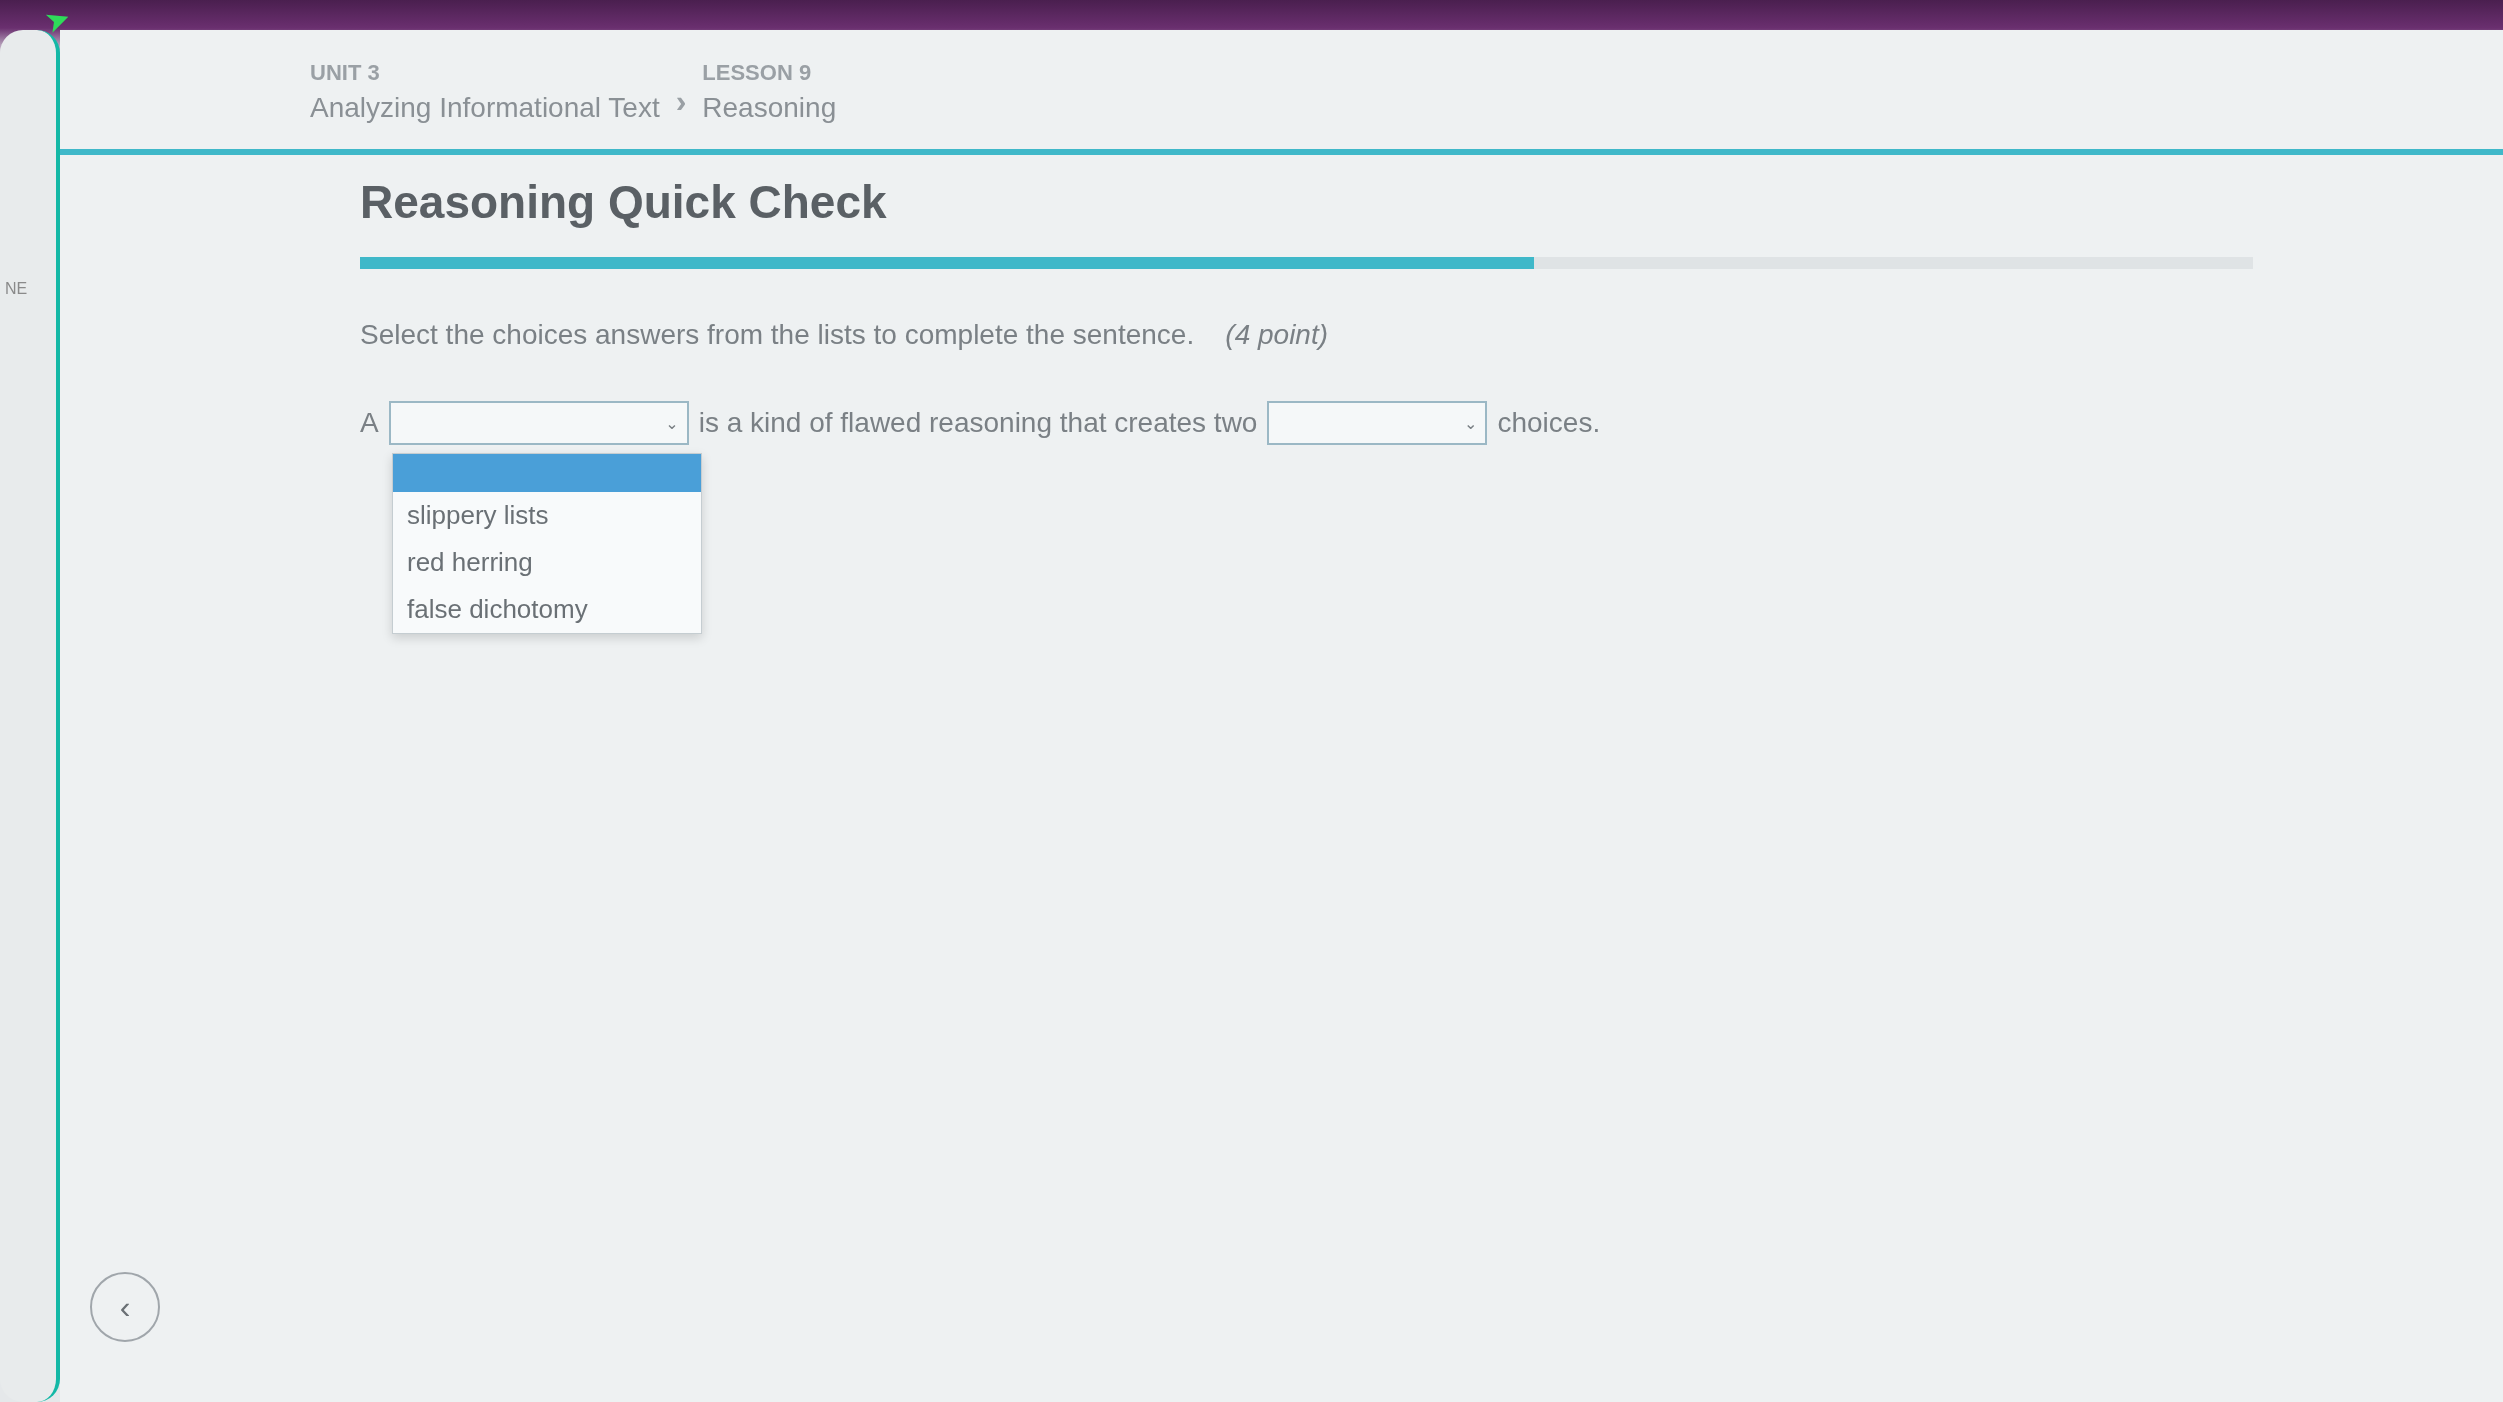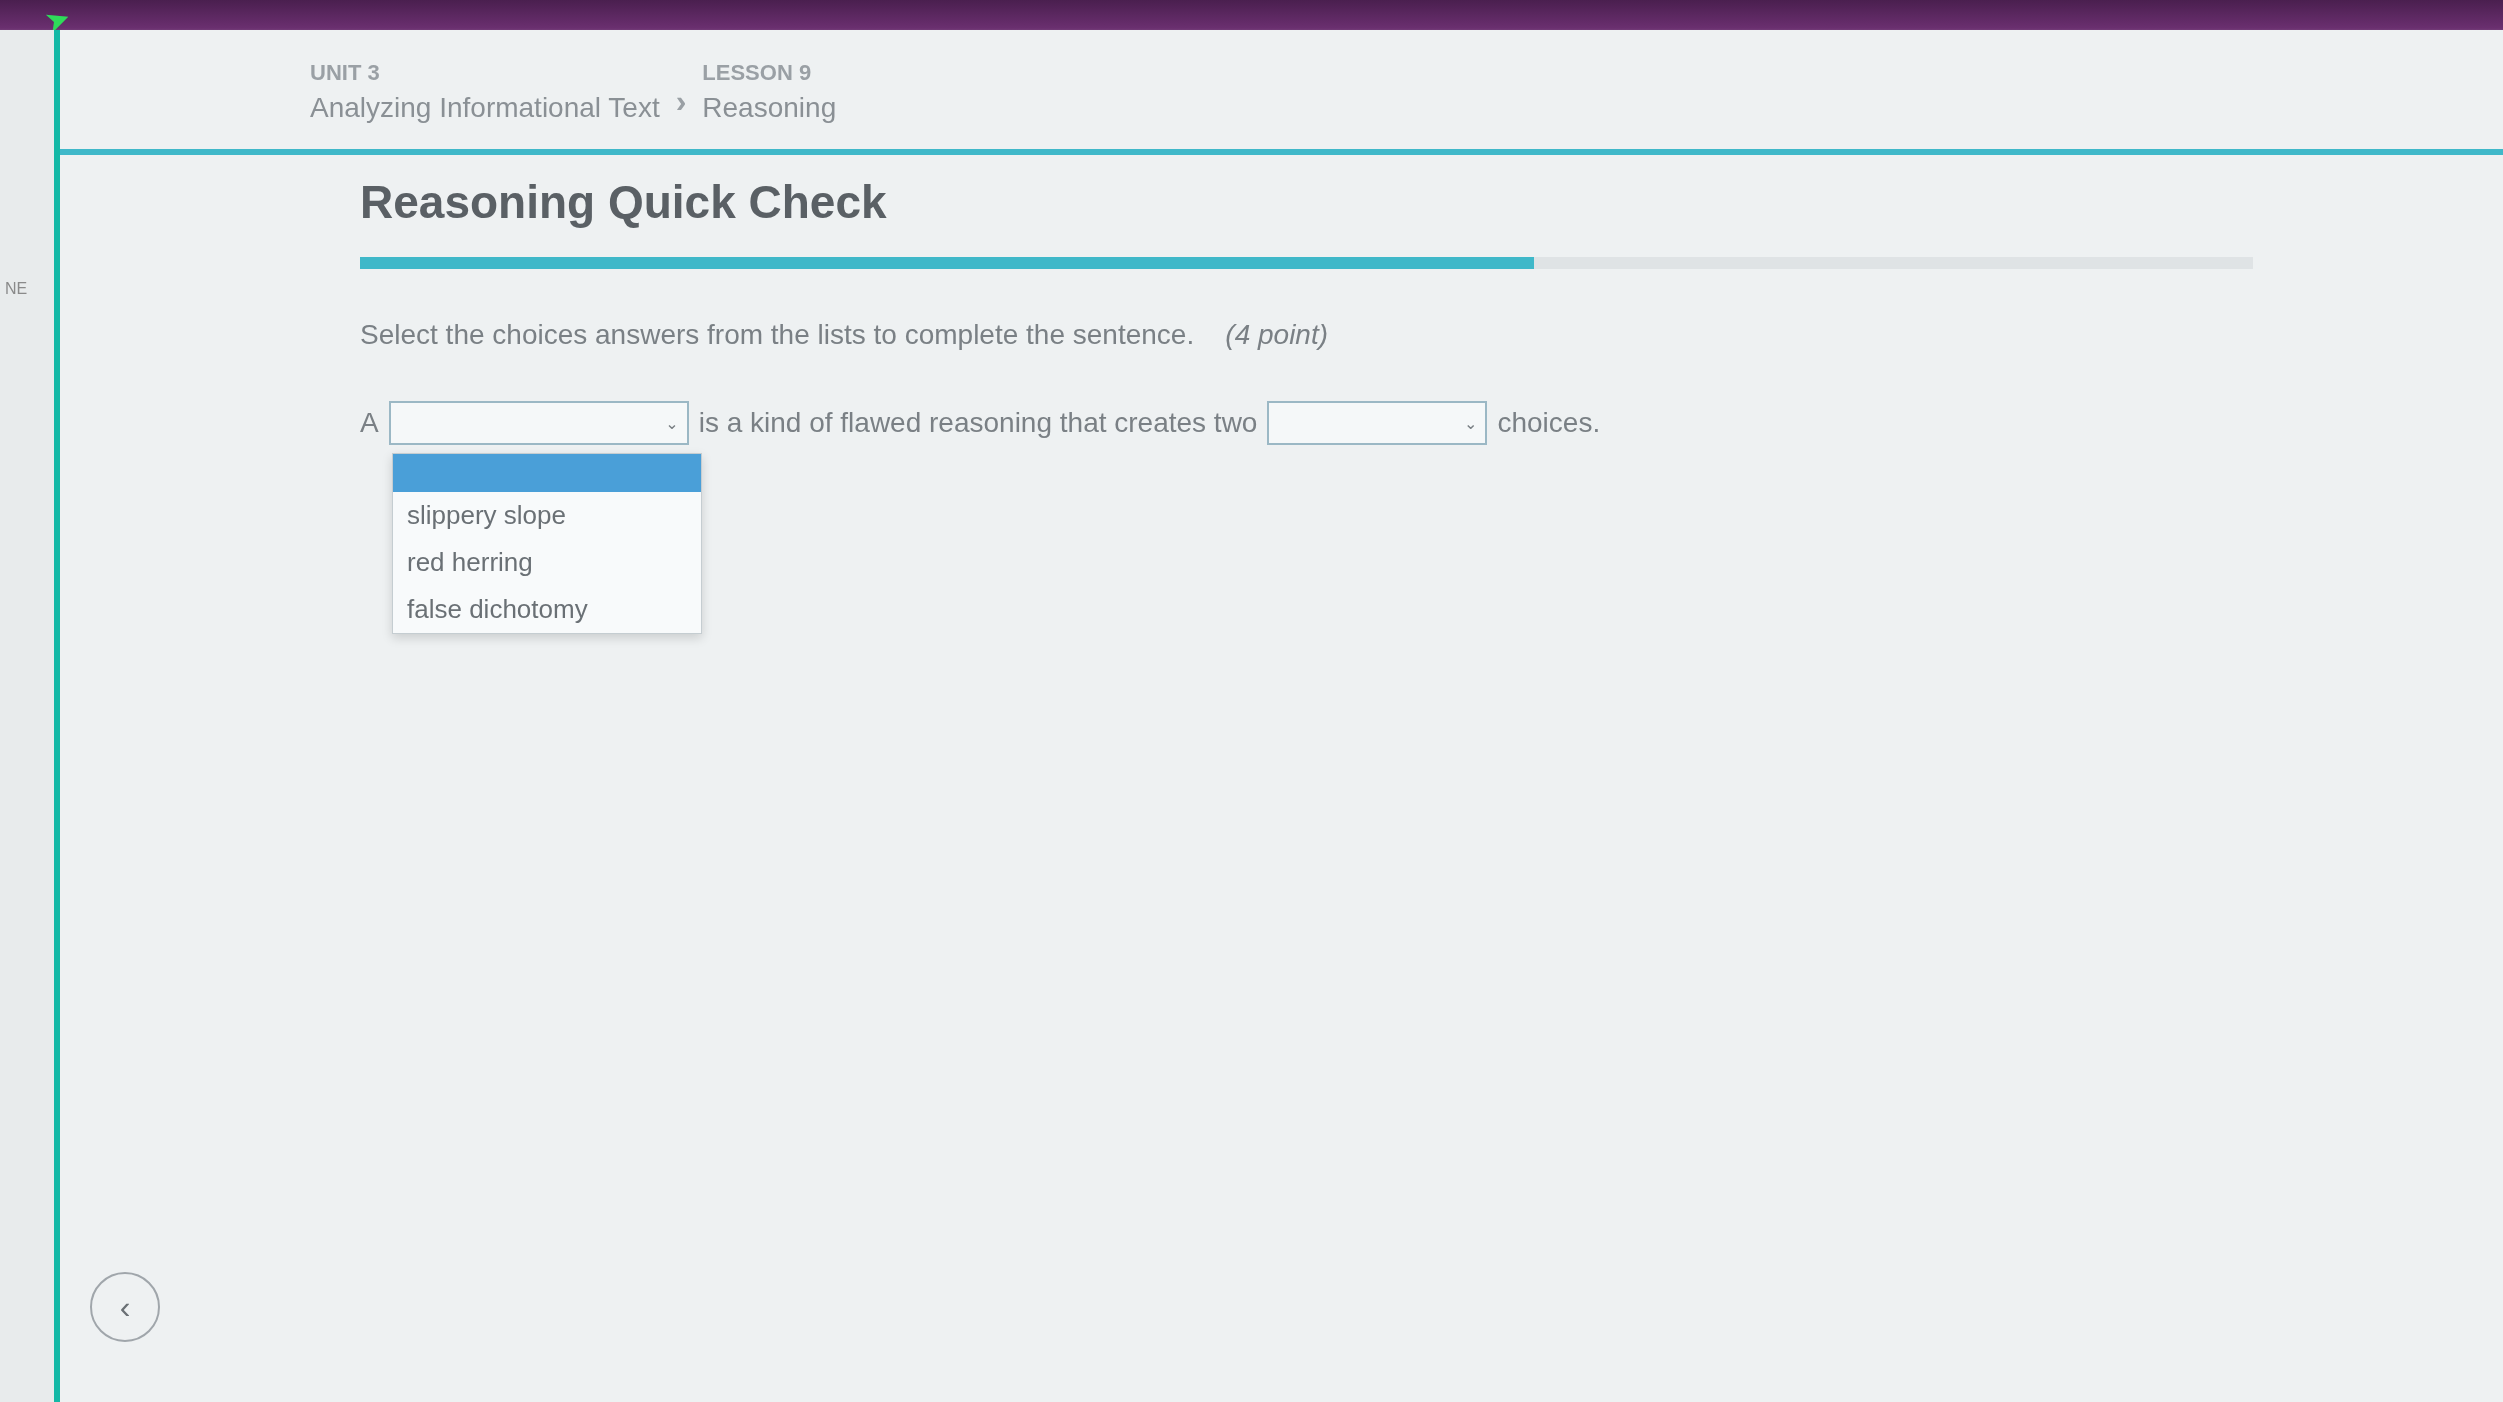--- a/index.html
+++ b/index.html
@@ -9,21 +9,22 @@
       min-height: 100vh;
       overflow: hidden;
     }
     .sidebar-stub {
       position: absolute;
       left: 0;
       top: 30px;
       width: 60px;
       height: calc(100% - 30px);
       background: #e8ebec;
-      border-right: 6px solid #14b8a6;
+      border-right: 4px solid #14b8a6;
+      border-radius: 23px;
     }
     .sidebar-label {
       color: #8a8a8a;
       font-size: 16px;
       position: absolute;
       top: 250px;
       left: 5px;
     }
     .main-panel {
       position: absolute;
@@ -210,21 +211,21 @@
       <span>is a kind of flawed reasoning that creates two</span>
 
       <span class="select-box narrow">
         <span class="chev-down">⌄</span>
       </span>
 
       <span>choices.</span>
 
       <div class="dropdown">
         <div class="dropdown-option highlight"></div>
-        <div class="dropdown-option">slippery slope</div>
+        <div class="dropdown-option">slippery lists</div>
         <div class="dropdown-option">red herring</div>
         <div class="dropdown-option">false dichotomy</div>
       </div>
     </div>
   </div>
 
   <button class="nav-prev">
     <span>‹</span>
   </button>
 </div>

